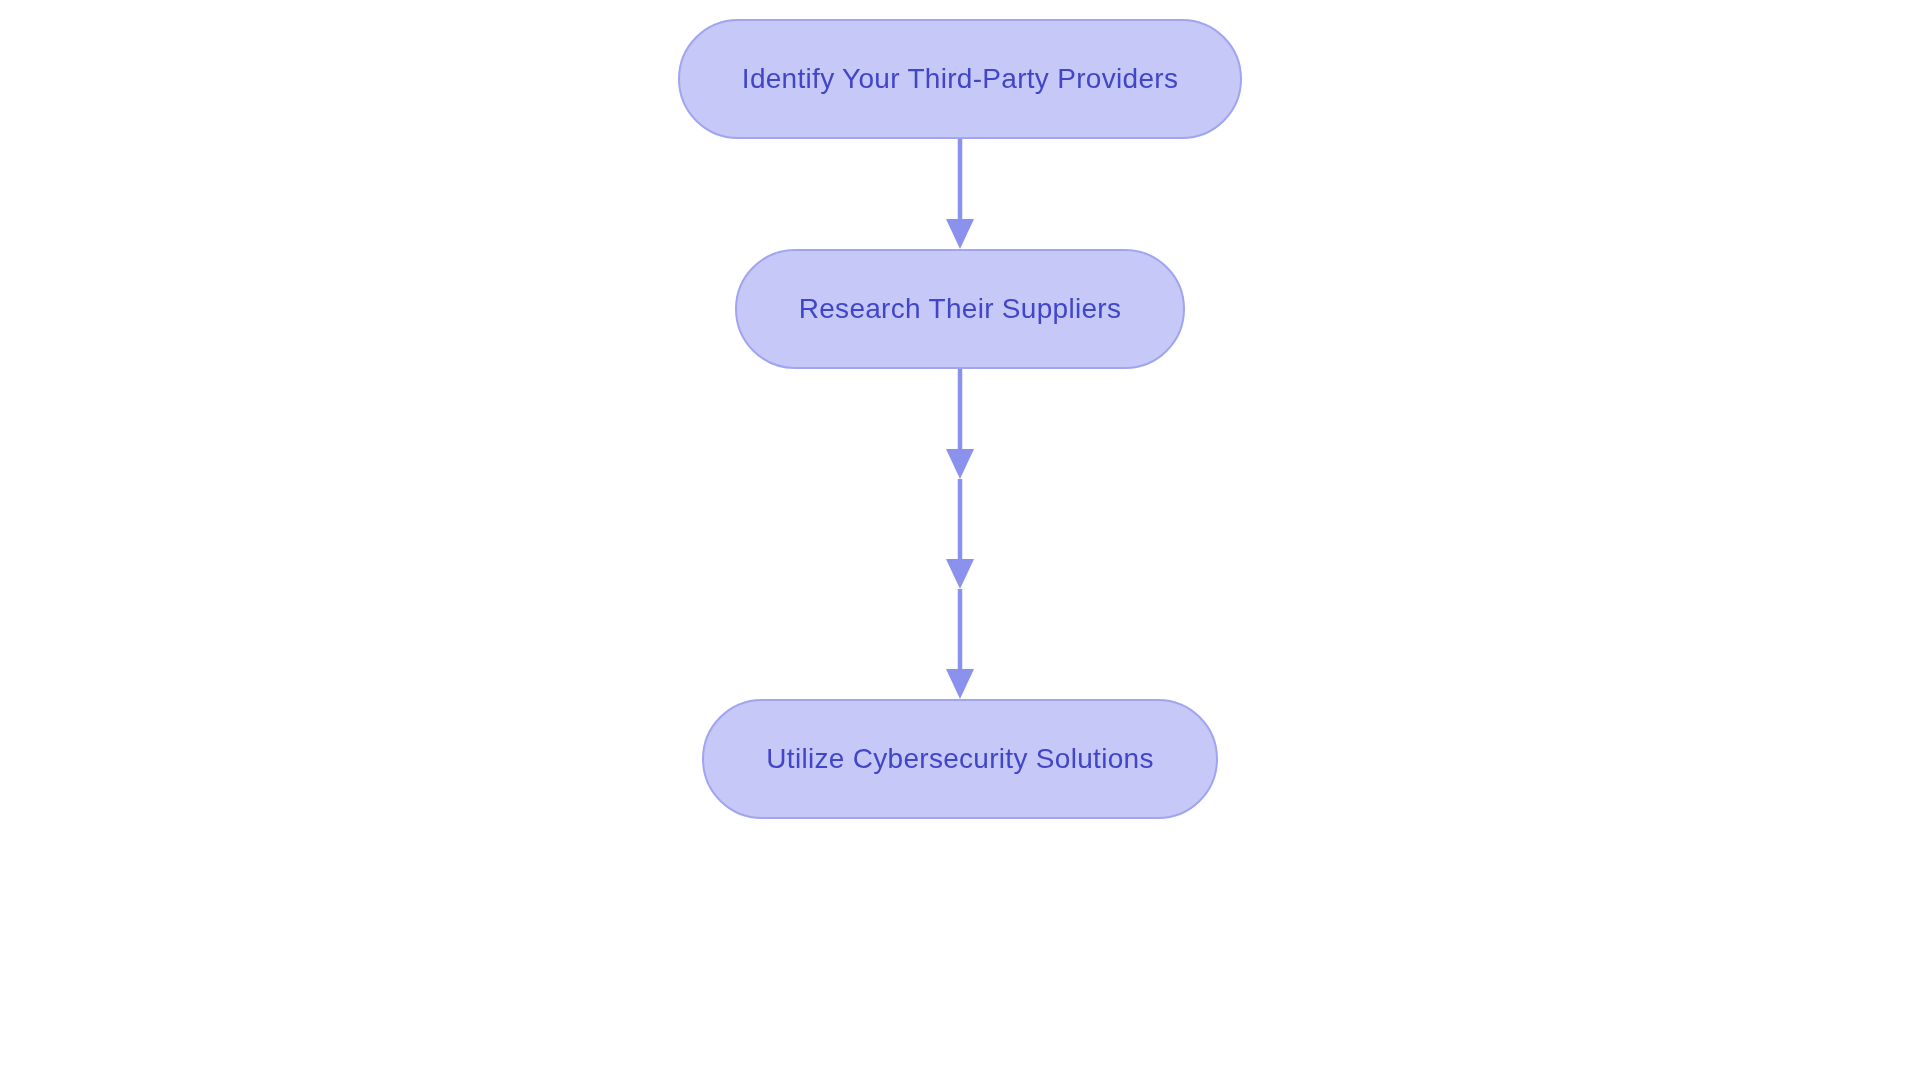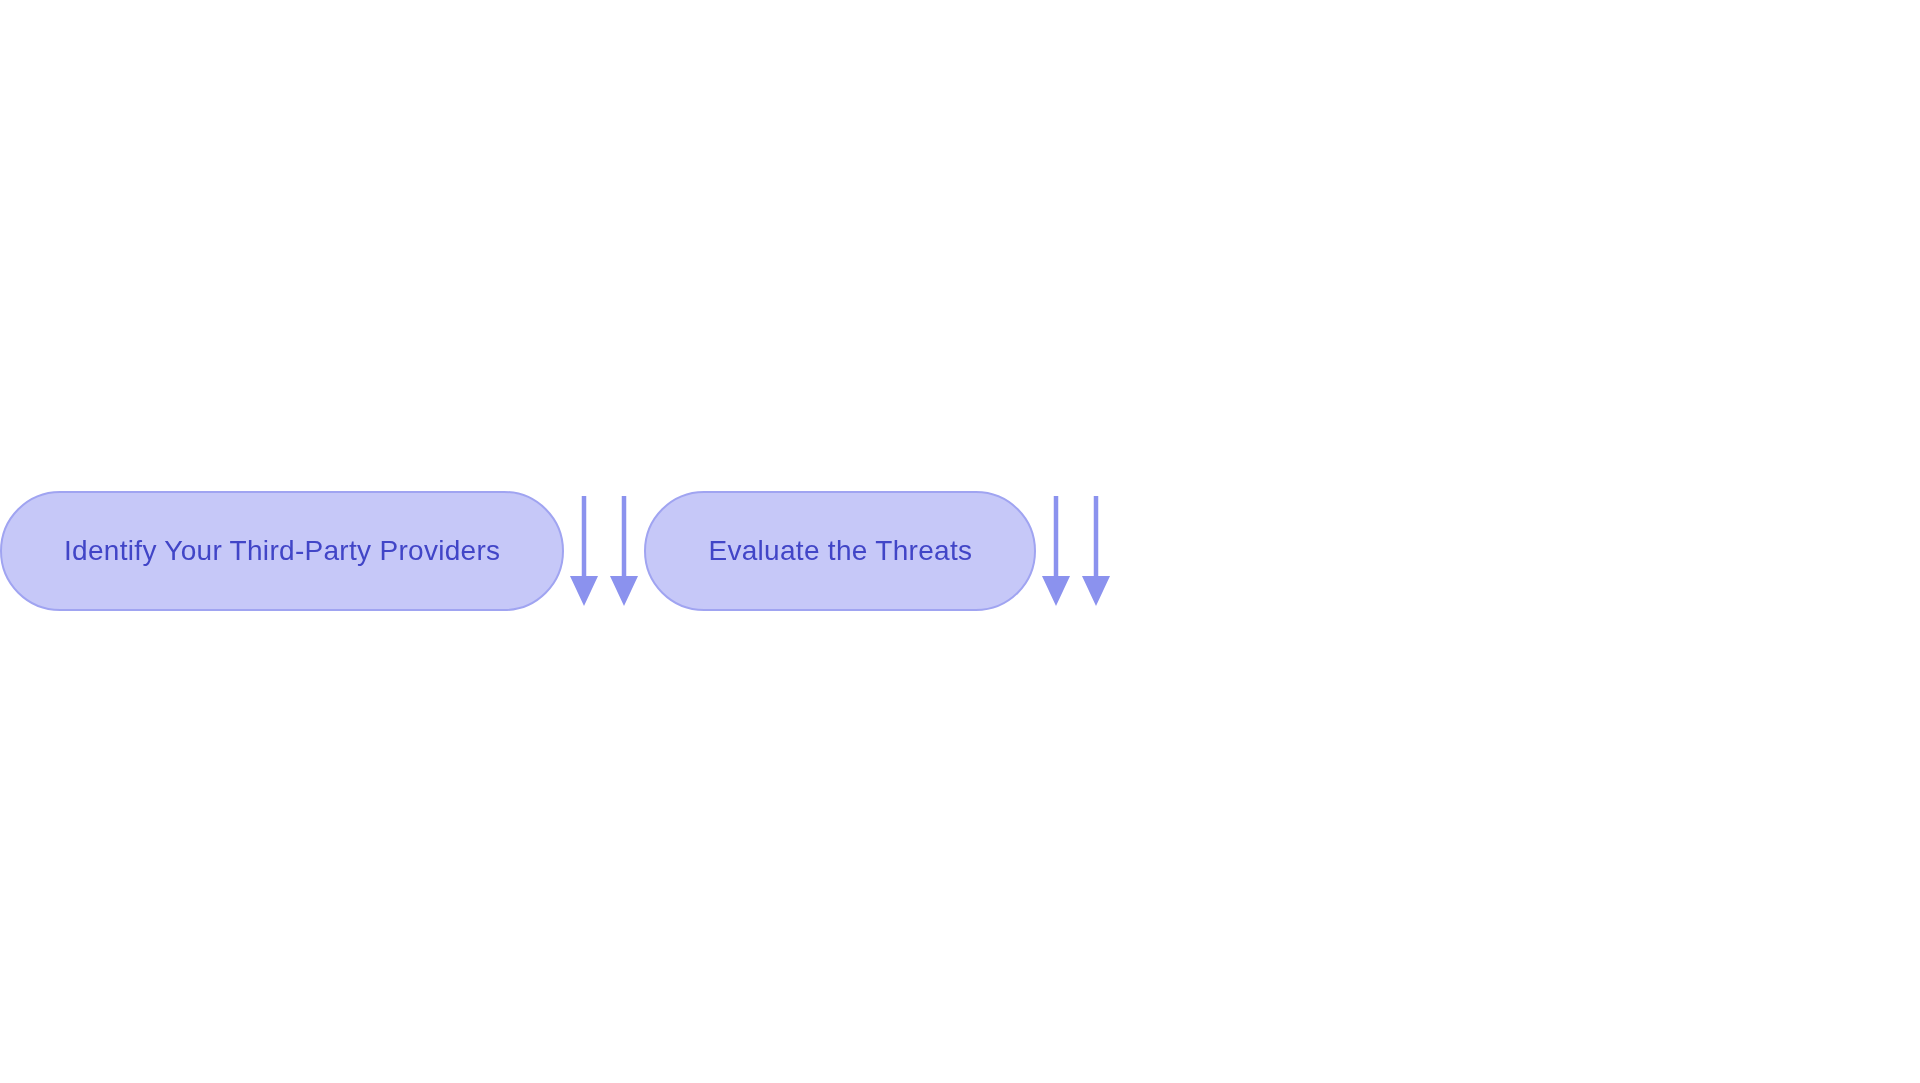--- a/index.html
+++ b/index.html
@@ -13,20 +13,21 @@
   html,body{margin:0;padding:0;}
   body{
     width:1920px;height:1083px;
     background:var(--background);
     font-family:"Liberation Sans", sans-serif;
     overflow:hidden;
   }
   .canvas{
     width:100%;height:100%;
     display:flex;
+    flex-direction:column;
     align-items:center;
     padding-top:19px;
   }
   .node{
     height:120px;
     min-width:340px;
     padding:0 62px;
     display:flex;
     align-items:center;
     justify-content:center;
@@ -61,35 +62,38 @@
 
   <div class="node">
     <span class="node-label">Identify Your Third-Party Providers</span>
   </div>
 
   <svg class="arrow" width="40" height="110" viewBox="0 0 40 110">
     <line x1="20" y1="0" x2="20" y2="82"></line>
     <polygon points="6,80 34,80 20,110"></polygon>
   </svg>
 
-
-  <svg class="arrow" width="40" height="110" viewBox="0 0 40 110">
-    <line x1="20" y1="0" x2="20" y2="82"></line>
-    <polygon points="6,80 34,80 20,110"></polygon>
-  </svg>
-
   <div class="node">
-    <span class="node-label">Evaluate the Threats</span>
+    <span class="node-label">Research Their Suppliers</span>
   </div>
 
   <svg class="arrow" width="40" height="110" viewBox="0 0 40 110">
     <line x1="20" y1="0" x2="20" y2="82"></line>
     <polygon points="6,80 34,80 20,110"></polygon>
   </svg>
 
 
   <svg class="arrow" width="40" height="110" viewBox="0 0 40 110">
     <line x1="20" y1="0" x2="20" y2="82"></line>
     <polygon points="6,80 34,80 20,110"></polygon>
   </svg>
 
 
+  <svg class="arrow" width="40" height="110" viewBox="0 0 40 110">
+    <line x1="20" y1="0" x2="20" y2="82"></line>
+    <polygon points="6,80 34,80 20,110"></polygon>
+  </svg>
+
+  <div class="node">
+    <span class="node-label">Utilize Cybersecurity Solutions</span>
+  </div>
+
 </div>
 
 </body></html>

